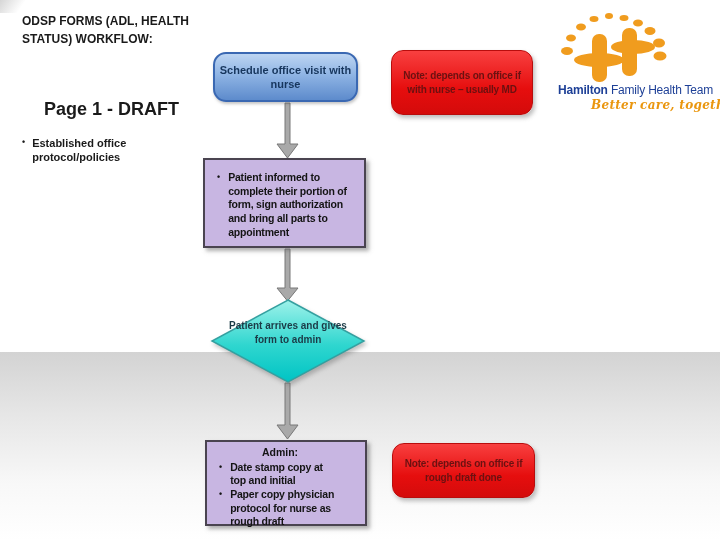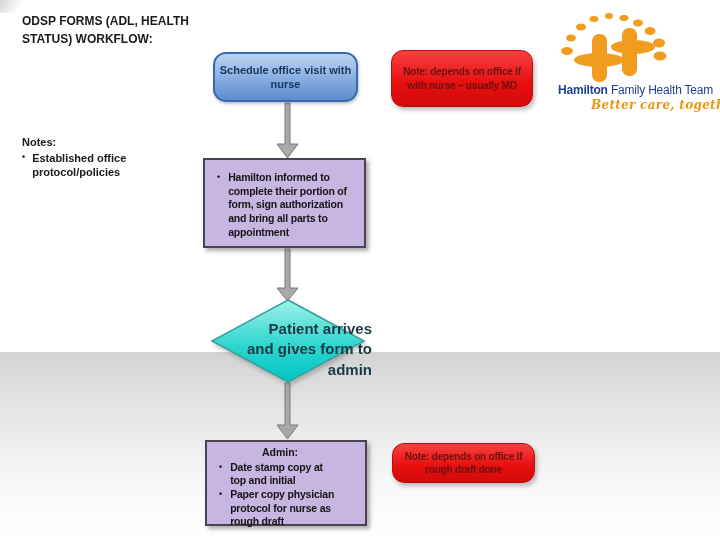--- a/index.html
+++ b/index.html
@@ -35,38 +35,38 @@
     font-size:11px;font-weight:bold;color:#17365d;line-height:1.3;padding:4px 1px;
   }
   .note-box{
     border-radius:12px;border:1px solid #b90d0d;
     background:linear-gradient(180deg,#f84040 0%,#e60e0e 60%,#d40b0b 100%);
     box-shadow:2px 3px 4px rgba(110,110,110,.45);
     display:flex;align-items:center;justify-content:center;text-align:center;
     font-size:10px;font-weight:bold;color:#6b1111;line-height:1.35;
     letter-spacing:-.2px;padding:4px 5px;
   }
-  .note-top{left:391px;top:50px;width:142px;height:57px;}
-  .note-bottom{left:392px;top:443px;width:143px;height:40px;}
+  .note-top{left:391px;top:50px;width:142px;height:65px;}
+  .note-bottom{left:392px;top:443px;width:143px;height:55px;}
   .process-box{
     background:#c8b6e2;border:2px solid #4a4450;
     box-shadow:3px 3px 4px rgba(110,110,110,.55);
     font-size:10.5px;font-weight:bold;color:#141414;line-height:1.3;
   }
   .process-1{left:203px;top:158px;width:163px;height:90px;padding:11px 8px 0 12px;}
   .process-2{left:205px;top:440px;width:162px;height:86px;padding:4px 24px 0 12px;}
   .p-item{display:flex;gap:8px;}
   .p-item .bullet{font-size:9px;padding-top:1px;}
   .p-item .p-text{width:134px;letter-spacing:-.2px;}
   .admin-heading{text-align:center;margin-bottom:1px;}
   .diamond-wrap{position:absolute;left:204px;top:296px;width:168px;height:92px;z-index:2;}
   .diamond-wrap svg{filter:drop-shadow(2px 3px 2px rgba(100,100,100,.4));}
   .diamond-label{
-    position:absolute;left:204px;top:319px;width:168px;text-align:right;z-index:3;
-    font-size:15px;font-weight:bold;color:#1b3a46;line-height:1.35;
+    position:absolute;left:204px;top:319px;width:168px;text-align:center;z-index:3;
+    font-size:10px;font-weight:bold;color:#1b3a46;line-height:1.35;
   }
   .diamond-label span{display:inline-block;width:132px;}
   
   .arrows{position:absolute;left:0;top:0;width:720px;height:540px;z-index:1;pointer-events:none;}
   
   .logo-mark{position:absolute;left:548px;top:8px;width:125px;height:80px;}
   .logo-name{
     position:absolute;left:558px;top:83px;width:160px;white-space:nowrap;
     font-size:12px;color:#1e4097;letter-spacing:-.2px;
   }
@@ -81,23 +81,23 @@
 <body>
 
 <div class="slide">
 
   <div class="bg-band"></div>
   <div class="corner-artifact"></div>
 
   <div class="title-block">
     <div class="page-title">ODSP FORMS (ADL, HEALTH STATUS) WORKFLOW:</div>
   </div>
+  <div class="page-subtitle">Page 1 - DRAFT</div>
 
   <div class="notes">
-    <div class="notes-heading">Notes:</div>
     <div class="notes-item">
       <span class="bullet">•</span>
       <span>Established office protocol/policies</span>
     </div>
   </div>
 
   <svg class="arrows" viewBox="0 0 720 540">
     <polygon points="285,103 290,103 290,144 298,144 287.5,158 277,144 285,144" fill="#a9a9a9" stroke="#787878" stroke-width="1"></polygon>
     <polygon points="285,249 290,249 290,288 298,288 287.5,301 277,288 285,288" fill="#a9a9a9" stroke="#787878" stroke-width="1"></polygon>
     <polygon points="285,383 290,383 290,425 298,425 287.5,439 277,425 285,425" fill="#a9a9a9" stroke="#787878" stroke-width="1"></polygon>
@@ -107,21 +107,21 @@
     <span>Schedule office visit with nurse</span>
   </div>
 
   <div class="shape note-box note-top">
     <span>Note:  depends on office if with nurse – usually MD</span>
   </div>
 
   <div class="shape process-box process-1">
     <div class="p-item">
       <span class="bullet">•</span>
-      <span class="p-text">Hamilton informed to complete their portion of form, sign authorization and bring all parts to appointment</span>
+      <span class="p-text">Patient informed to complete their portion of form, sign authorization and bring all parts to appointment</span>
     </div>
   </div>
 
   <div class="diamond-wrap">
     <svg width="168" height="92" viewBox="0 0 168 92">
       <defs>
         <linearGradient id="tealGrad" x1="0" y1="0" x2="0" y2="1">
           <stop offset="0%" stop-color="#9ef2ea"></stop>
           <stop offset="55%" stop-color="#2fd6cf"></stop>
           <stop offset="100%" stop-color="#00c4c4"></stop>

